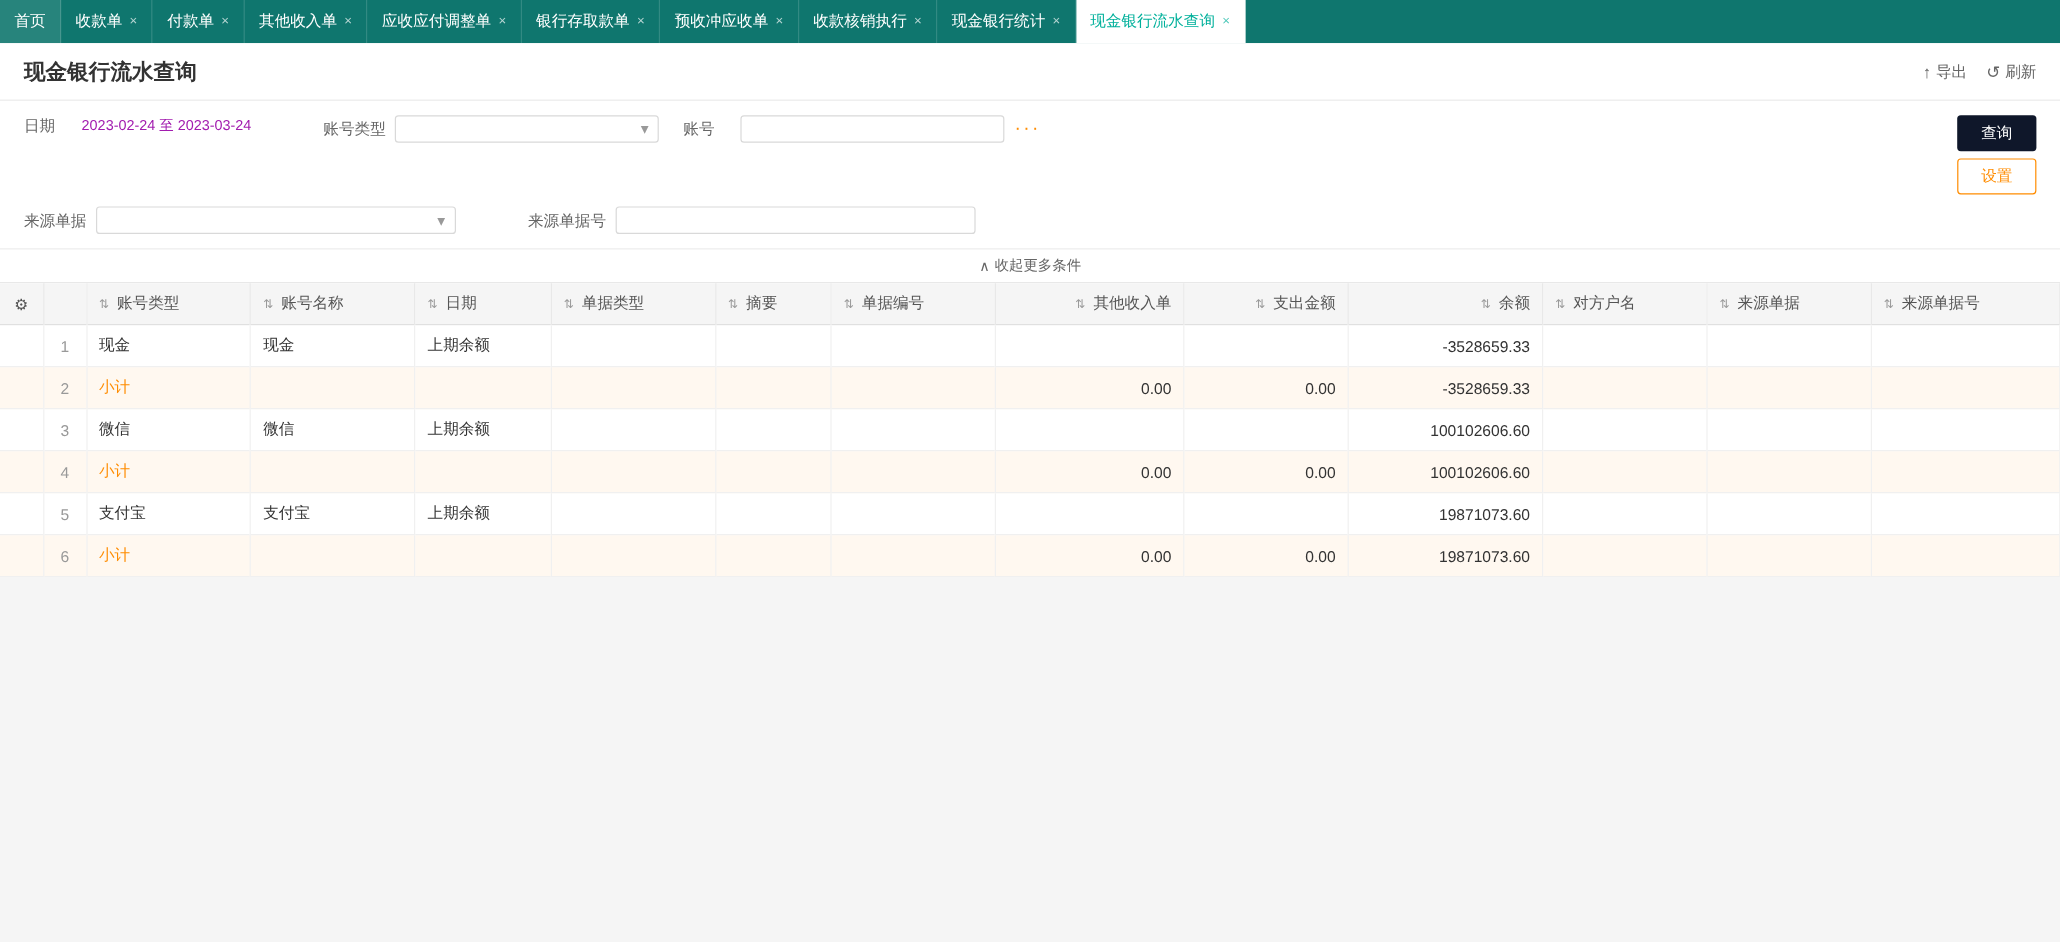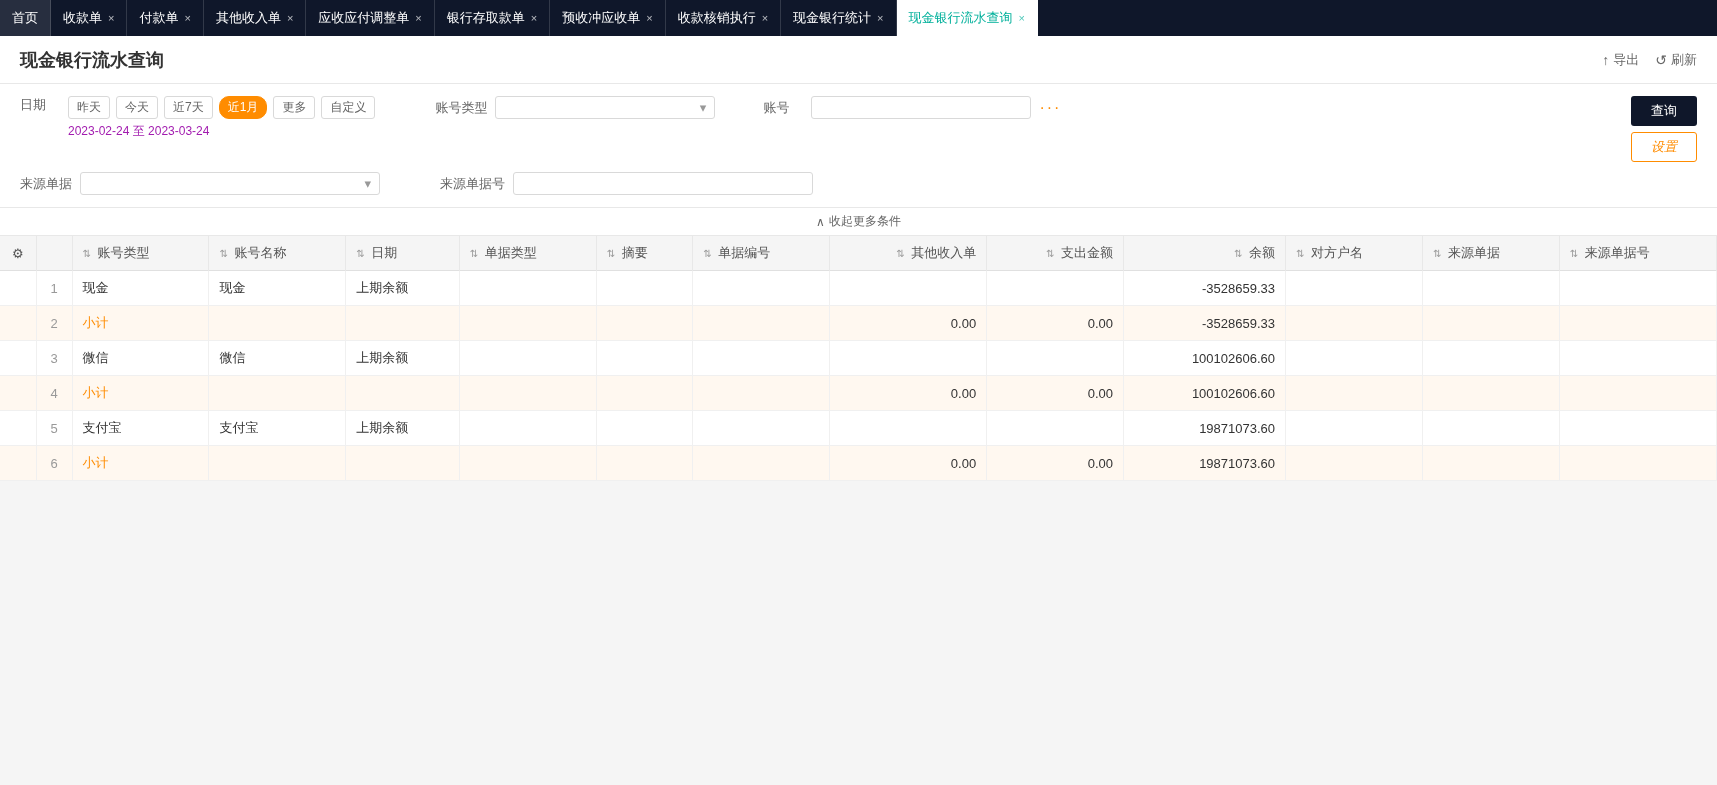--- a/index.html
+++ b/index.html
@@ -1,20 +1,20 @@
 <!DOCTYPE html>
 <html><head>
   <meta charset="utf-8">
   <style>
     * { box-sizing: border-box; margin: 0; padding: 0; }
     body { font-family: 'Microsoft YaHei', Arial, sans-serif; font-size: 13px; background: #f5f5f5; color: #333; }
 
     
     .top-nav {
-      background: #0f172a;
+      background: #0f766e;
       display: flex;
       align-items: center;
       height: 36px;
       overflow: hidden;
     }
     .nav-item {
       display: flex;
       align-items: center;
       padding: 0 12px;
       height: 100%;
@@ -135,21 +135,20 @@
       font-size: 13px;
     }
     .settings-btn {
       background: #fff;
       color: #ff8c00;
       border: 1px solid #ff8c00;
       padding: 5px 4px;
       border-radius: 3px;
       cursor: pointer;
       font-size: 13px;
-      font-style: italic;
     }
 
     
     .collapse-bar {
       background: #fff;
       text-align: center;
       padding: 5px;
       border-bottom: 1px solid #e8e8e8;
     }
     .collapse-btn {
@@ -268,41 +267,33 @@
   </div>
 </div>
 
 <div class="filter-area">
 
   <div style="display:flex; align-items:flex-start; gap:20px; width:100%;">
 
     <div style="display:flex; align-items:flex-start; gap:8px;">
       <span class="filter-label">日期</span>
       <div style="display:flex; flex-direction:column; gap:4px;">
-        <div class="filter-date-group">
-          <button class="date-btn">昨天</button>
-          <button class="date-btn">今天</button>
-          <button class="date-btn">近7天</button>
-          <button class="date-btn active">近1月</button>
-          <button class="date-btn">更多</button>
-          <button class="date-btn">自定义</button>
-        </div>
         <span class="date-range">2023-02-24 至 2023-03-24</span>
       </div>
     </div>
 
     <div style="display:flex; align-items:center; gap:8px; margin-left:40px;">
       <span class="filter-label">账号类型</span>
       <div class="filter-select" style="min-width:220px;">
         <span class="placeholder"></span>
         <span style="color:#999;">▾</span>
       </div>
     </div>
 
-    <div style="display:flex; align-items:center; gap:8px;margin-left:28px;">
+    <div style="display:flex; align-items:center; gap:8px;">
       <span class="filter-label">账号</span>
       <input class="filter-input" style="min-width: 220px;">
       <span class="account-dots">···</span>
     </div>
 
     <div style="display:flex; flex-direction:column; gap:6px; margin-left:auto;">
       <button class="query-btn">查询</button>
       <button class="settings-btn">设置</button>
     </div>
   </div>

